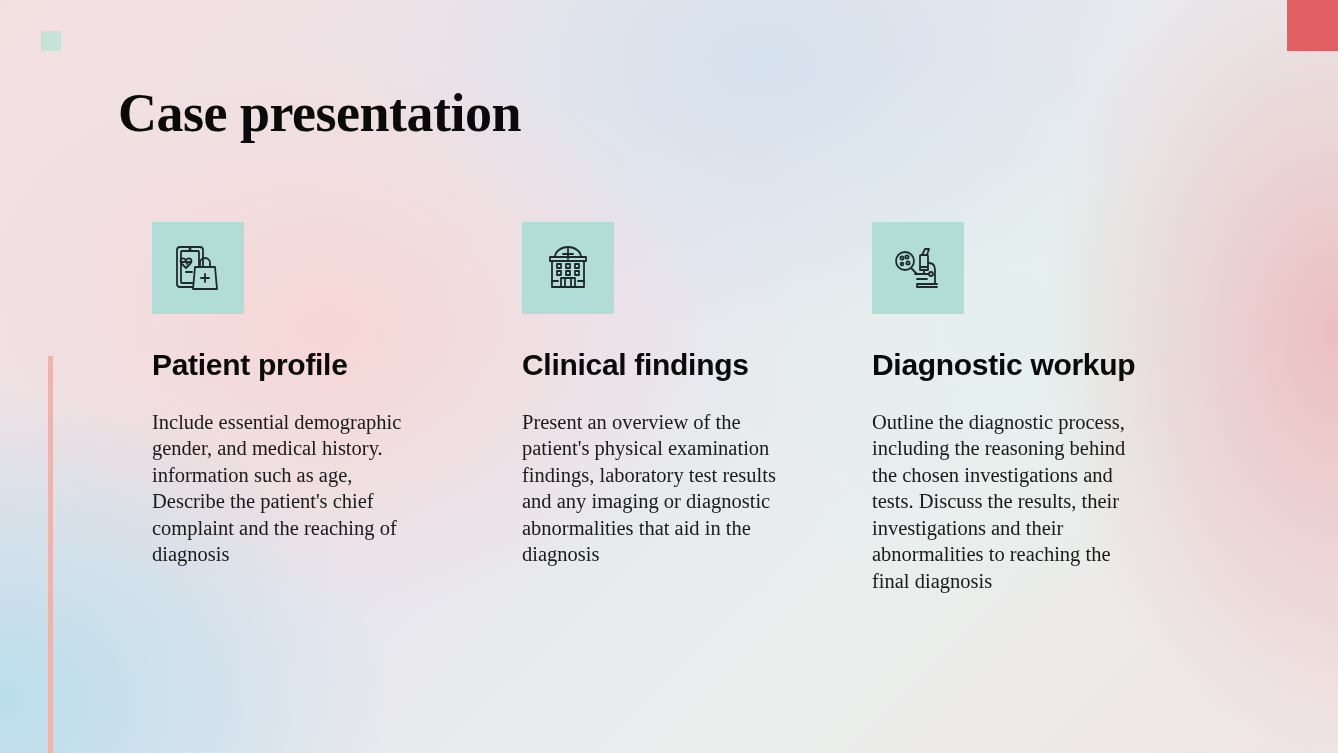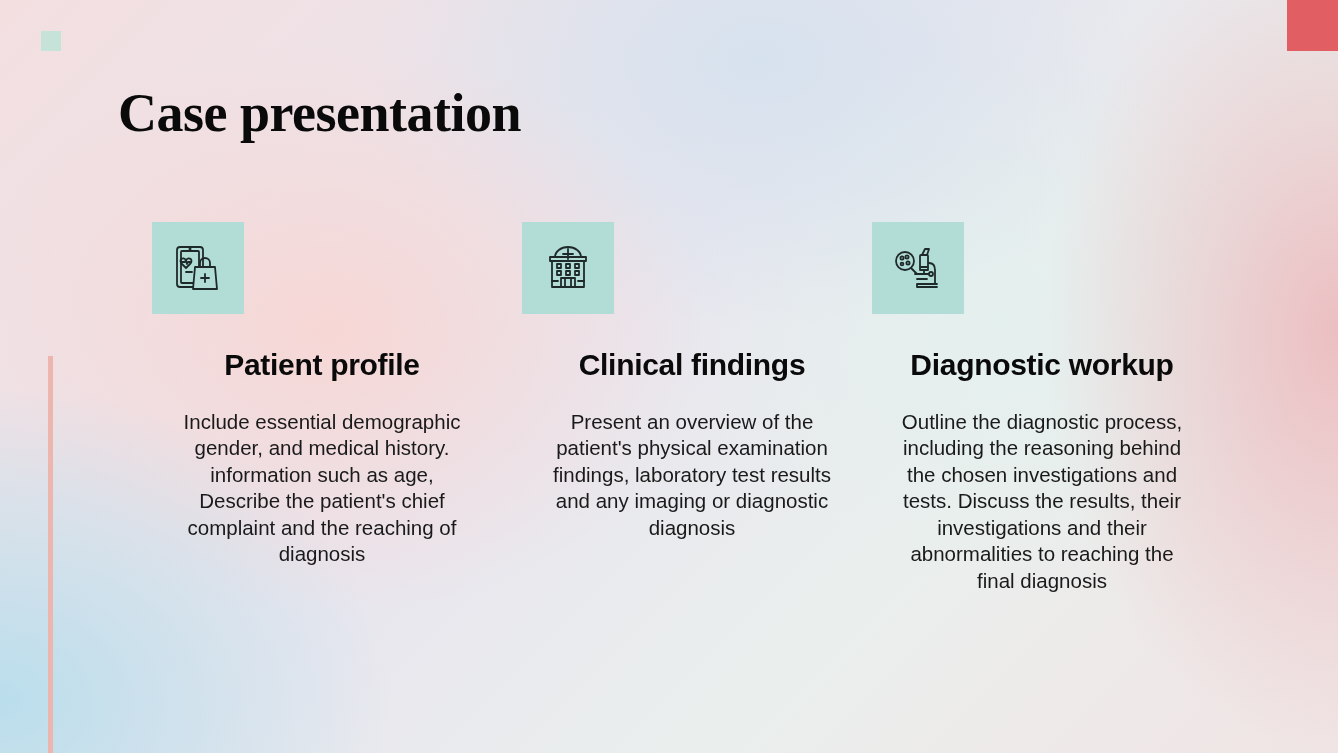--- a/index.html
+++ b/index.html
@@ -15,35 +15,35 @@
         linear-gradient(135deg, #f3dfe0 0%, #e8e6ee 45%, #eaefed 70%, #f0e4e4 100%);
     }
     .deco-square { position: absolute; left: 41px; top: 31px; width: 20px; height: 20px; background: #c6e3d9; }
     .deco-corner { position: absolute; left: 1287px; top: 0; width: 51px; height: 51px; background: #e15e63; }
     .deco-line { position: absolute; left: 48px; top: 356px; width: 5px; height: 397px; background: #ecb6ae; }
     .title {
       position: absolute; left: 118px; top: 82px; margin: 0;
       font-size: 54px; font-weight: 700; color: #0a0a0a; letter-spacing: -0.5px;
       font-family: Liberation Serif, serif;
     }
-    .card { position: absolute; top: 222px; width: 340px; text-align: center; }
+    .card { position: absolute; top: 222px; width: 340px; }
     .icon-box {
       width: 92px; height: 92px; background: #b2dcd6;
       display: flex; align-items: center; justify-content: center;
     }
     .icon-box svg { width: 50px; height: 50px; }
     .card-heading {
       margin: 34px 0 0 0; font-size: 30px; font-weight: 700; color: #0a0a0a;
       letter-spacing: -0.3px; line-height: 1.15;
     }
     .card-body {
       margin: 26px 0 0 0; font-size: 20.5px; color: #1a1a1a; line-height: 26.5px;
       font-weight: 400;
     }
-    .card-body span { display: block; white-space: nowrap; }
+    .card-body span { display: block; white-space: nowrap; font-family: Liberation Serif, serif; }
   </style>
 </head>
 <body>
 
 <div class="deco-square"></div>
 <div class="deco-corner"></div>
 <div class="deco-line"></div>
 
 <h1 class="title">Case presentation</h1>
 
@@ -89,20 +89,21 @@
       <path d="M22 35 v9 M28 35 v9"></path>
       <path d="M9 38 h6 M35 38 h6"></path>
     </svg>
   </div>
   <h2 class="card-heading">Clinical findings</h2>
   <p class="card-body">
     <span>Present an overview of the</span>
     <span>patient's physical examination</span>
     <span>findings, laboratory test results</span>
     <span>and any imaging or diagnostic</span>
+    <span>abnormalities that aid in the</span>
     <span>diagnosis</span>
   </p>
 </div>
 
 <div class="card" style="left:872px;">
   <div class="icon-box">
     <svg viewBox="0 0 50 50" fill="none" stroke="#1e2a2a" stroke-width="1.8" stroke-linecap="round" stroke-linejoin="round">
       <circle cx="12" cy="18" r="9"></circle>
       <circle cx="9" cy="15" r="1.6"></circle>
       <circle cx="14" cy="14" r="1.6"></circle>

